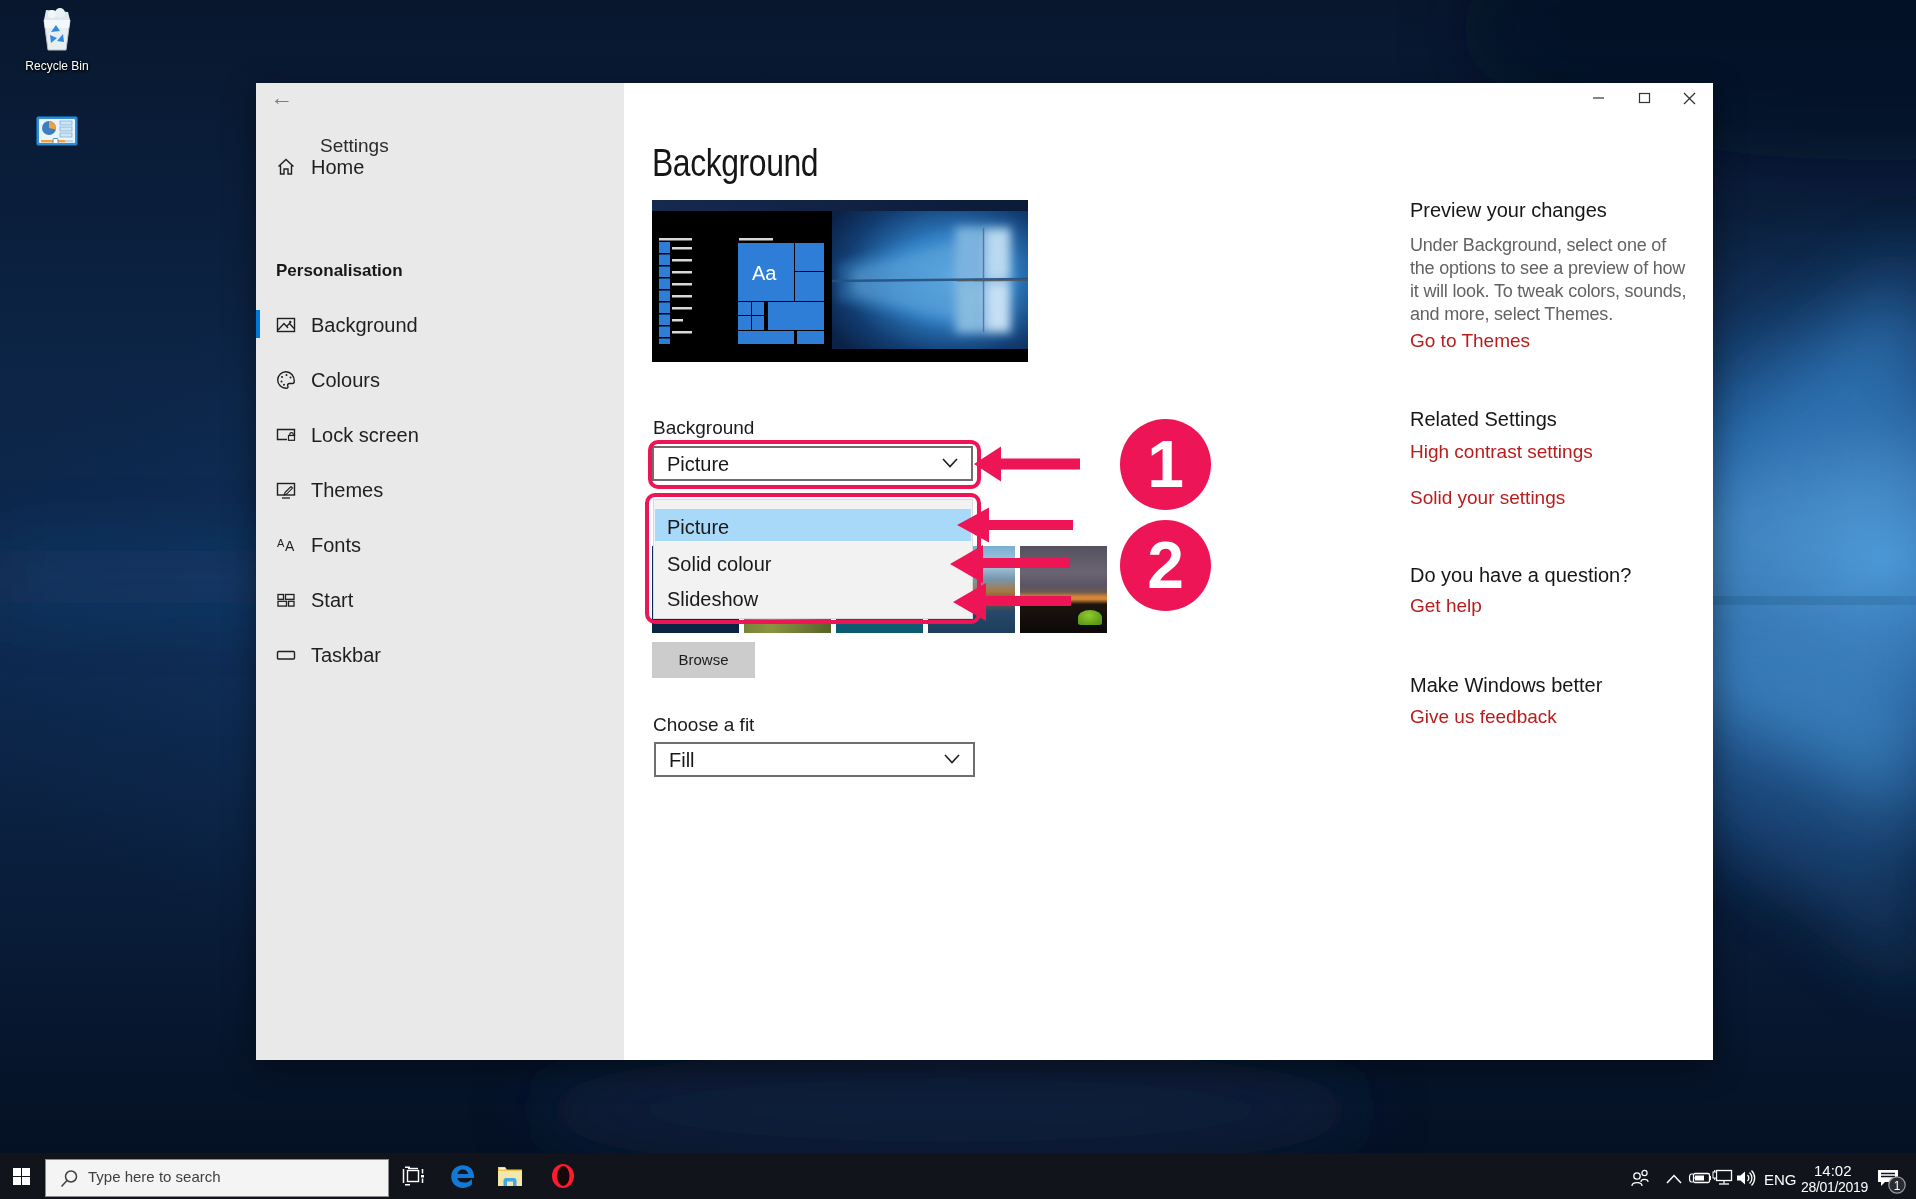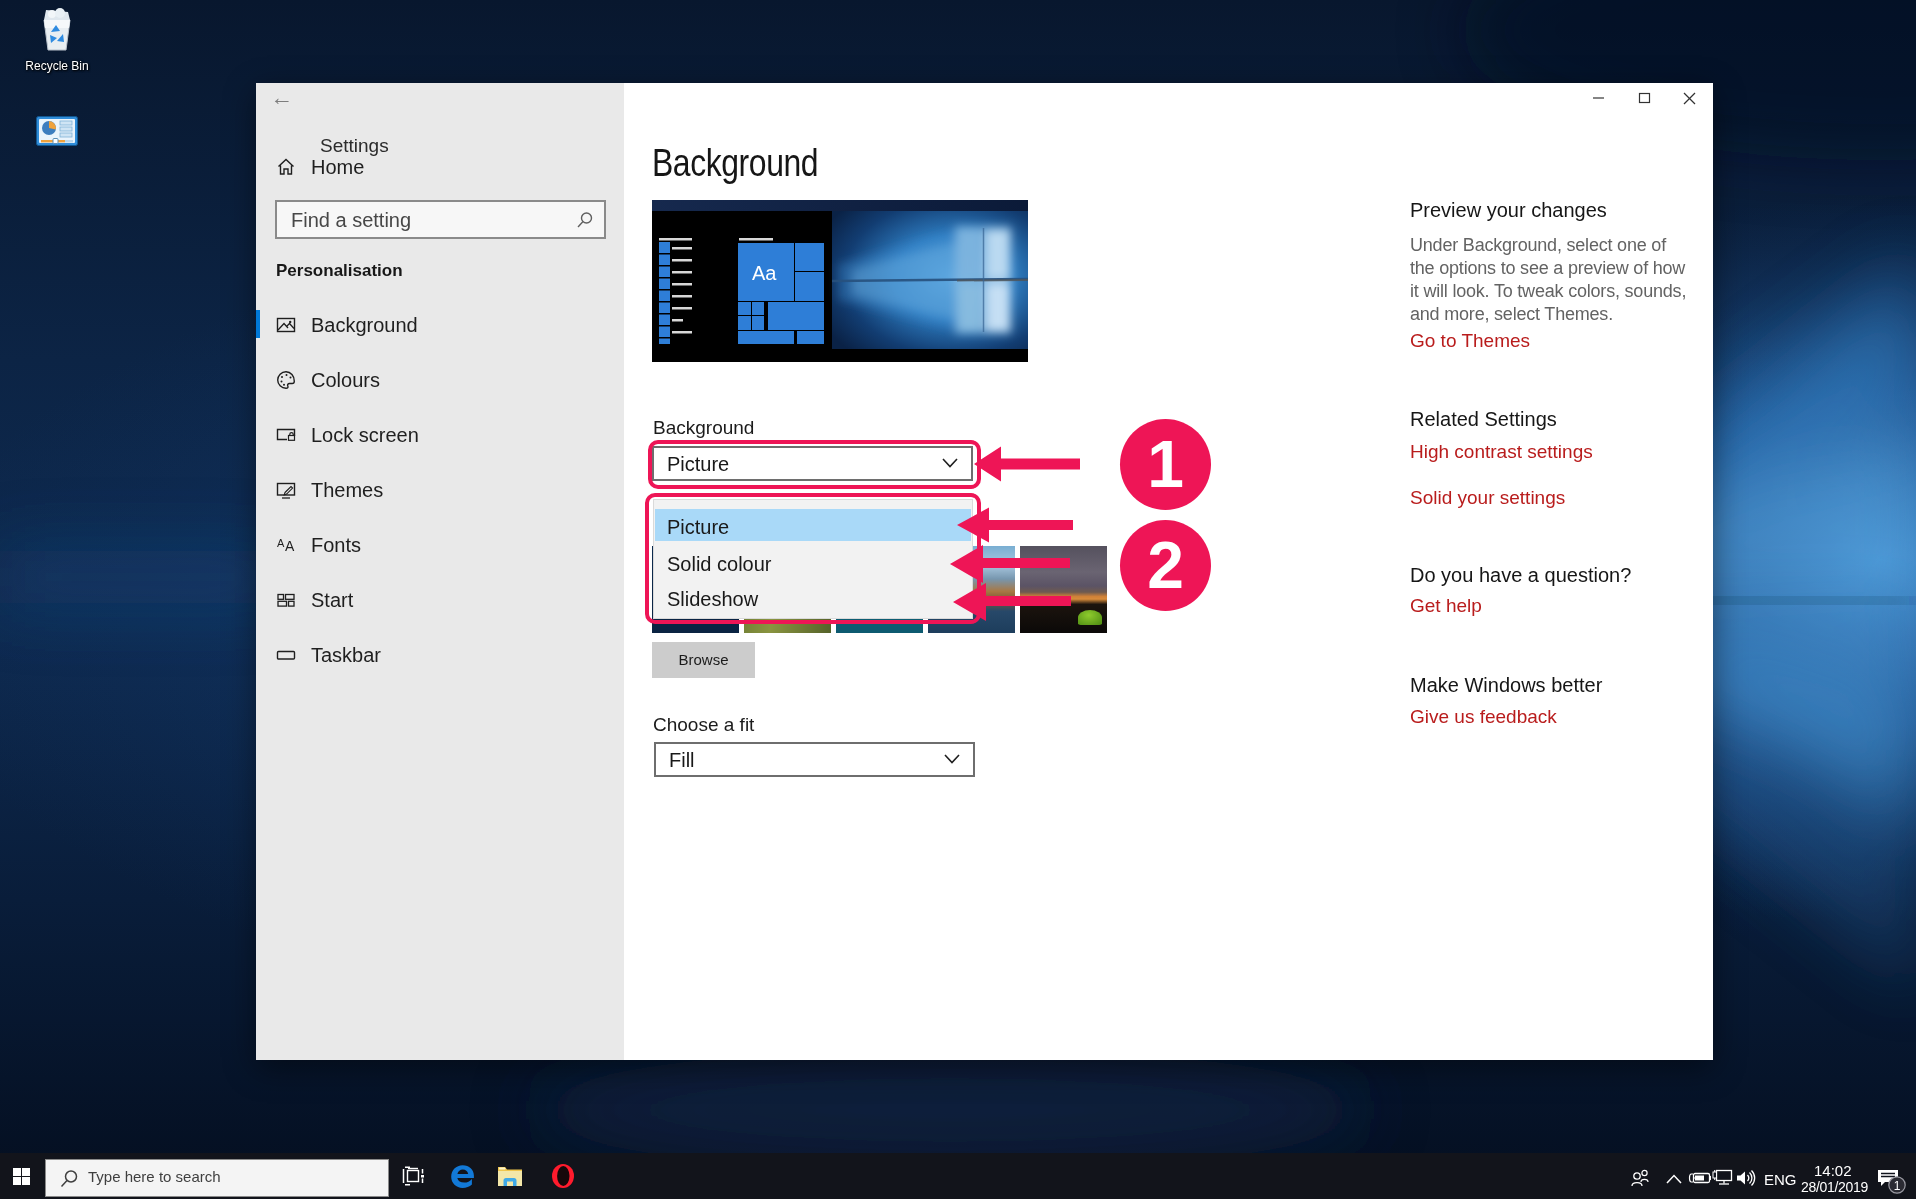--- a/index.html
+++ b/index.html
@@ -151,27 +151,20 @@
     <div class="back">←</div>
     <div class="wtitle">Settings</div>
 
     <div class="navrow" style="top:56px;">
       <svg class="navico" viewBox="0 0 20 20">
           <path d="M2.5,9.5 L10,2.5 L17.5,9.5 M4.5,8.5 L4.5,17 L8,17 L8,12 L12,12 L12,17 L15.5,17 L15.5,8.5" fill="none" stroke="#1f1f1f" stroke-width="1.4"></path>
         </svg>
       <div class="navtxt">Home</div>
     </div>
 
-    <div id="search">
-        <span>Find a setting</span>
-      <svg style="position:absolute; right:10px; top:9px;" width="18" height="18" viewBox="0 0 18 18">
-        <circle cx="10.5" cy="7" r="5" fill="none" stroke="#5f5f5f" stroke-width="1.4"></circle>
-        <line x1="6.8" y1="10.8" x2="2" y2="16" stroke="#5f5f5f" stroke-width="1.4"></line>
-      </svg>
-    </div>
 
     <div id="perso">Personalisation</div>
     <div id="accent"></div>
 
     <div class="navrow" style="top:214px;">
       <svg class="navico" viewBox="0 0 20 20">
           <rect x="1.5" y="3.5" width="17" height="13" fill="none" stroke="#1f1f1f" stroke-width="1.4"></rect>
           <path d="M2,15 L8,8.5 L12,13 M10.5,11.5 L13.5,8.5 L18,13.5" fill="none" stroke="#1f1f1f" stroke-width="1.3"></path>
           <circle cx="14.2" cy="7" r="1.2" fill="#1f1f1f"></circle>
         </svg>

